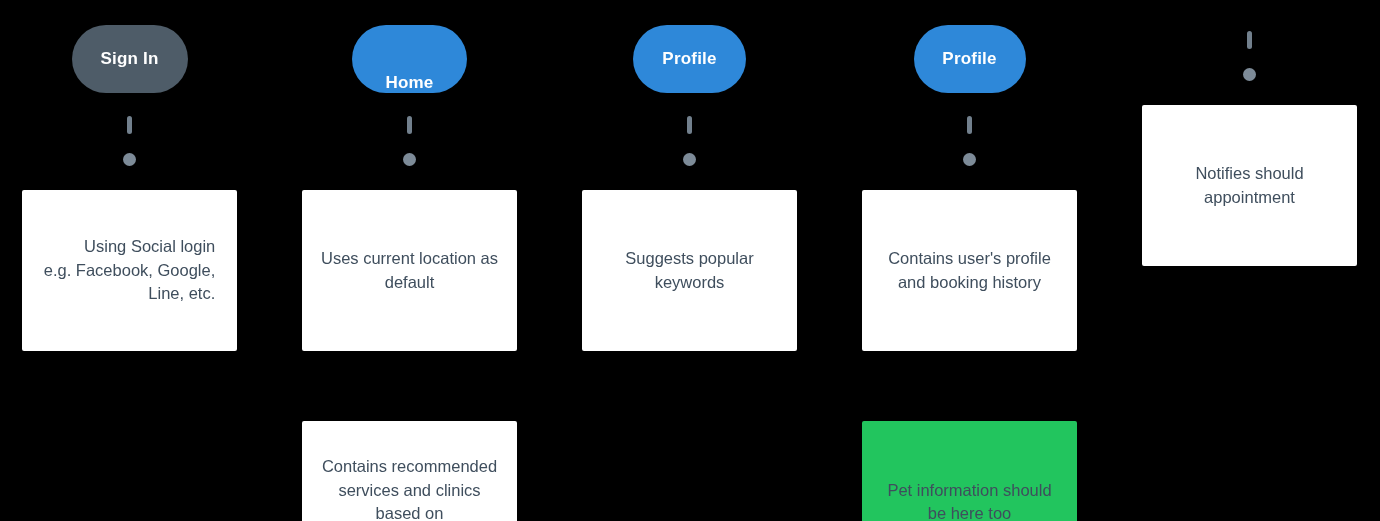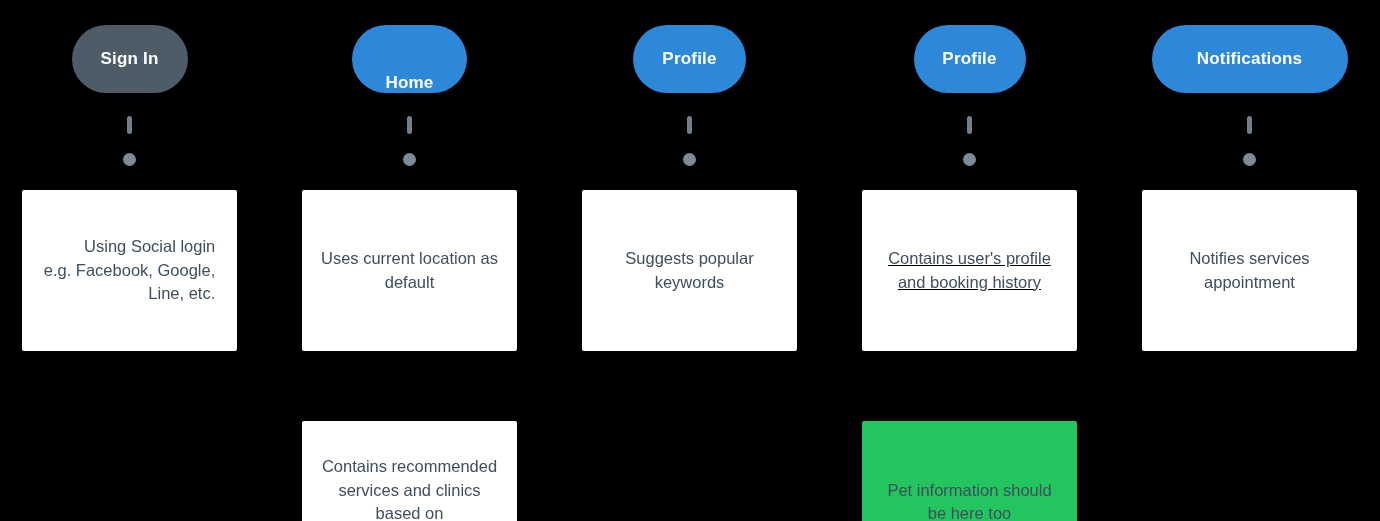--- a/index.html
+++ b/index.html
@@ -134,35 +134,32 @@
 keywords</div>
     </div>
   </div>
 
   <div class="column c3">
     <div class="pill" style="background-color: rgb(46, 136, 217);">
       <span>Profile</span>
     </div>
     <div class="connector-line" style="background-color: rgb(114, 128, 141);"></div>
     <div class="connector-dot" style="background-color: rgb(125, 139, 152);"></div>
-    <div class="card row1" style="background-color: rgb(255, 255, 255); text-decoration: underline;">
+    <div class="card row1" style="background-color: rgb(255, 255, 255);">
       <div class="card-text" style="color: rgb(63, 78, 93);">Contains user's profile
 and booking history</div>
     </div>
     <div class="card row2" style="background-color: #22c55e;">
       <div class="card-text" style="color: rgb(63, 78, 93);">Pet information should
 be here too</div>
     </div>
   </div>
 
   <div class="column c4">
-    <div class="pill" style="background-color: rgb(46, 136, 217);">
-      <span>Notifications</span>
-    </div>
     <div class="connector-line" style="background-color: rgb(114, 128, 141);"></div>
     <div class="connector-dot" style="background-color: rgb(125, 139, 152);"></div>
     <div class="card row1" style="background-color: rgb(255, 255, 255);">
-      <div class="card-text" style="color: rgb(63, 78, 93);">Notifies services
+      <div class="card-text" style="color: rgb(63, 78, 93);">Notifies should
 appointment</div>
     </div>
   </div>
 
 </div>
 
 </body></html>

